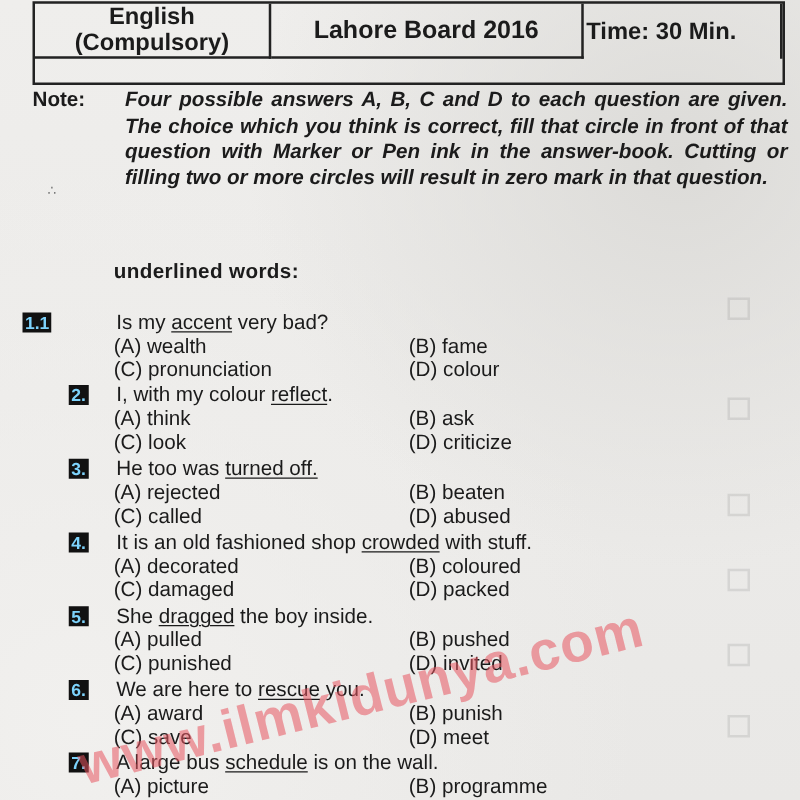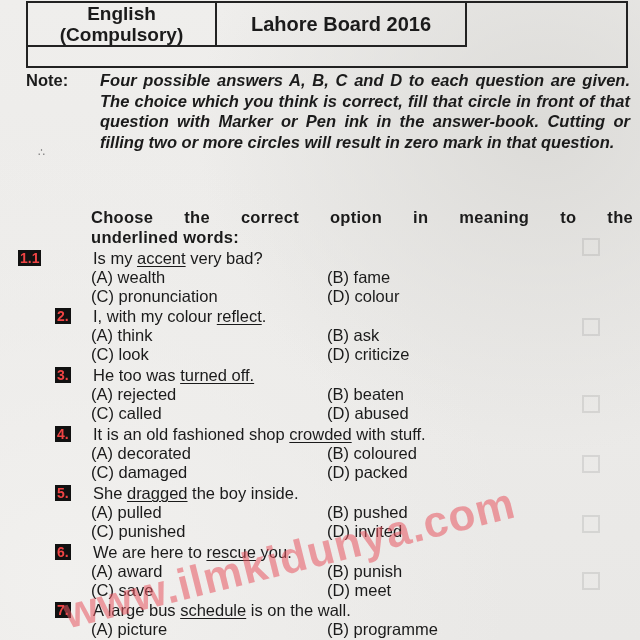--- a/index.html
+++ b/index.html
@@ -41,21 +41,21 @@
   .note-text { margin-left:74px; text-align:justify; text-align-last:left;font-style:italic; }
   .instruction {
     position:absolute; left:91px; top:207px; width:542px;
     font-weight:bold; font-size:16.5px; line-height:20px;
     text-align:justify; text-align-last:left; letter-spacing:0.3px;
   }
   .instruction .line1 { text-align-last:justify; display:block; word-spacing:6px; }
   .q { position:absolute; left:0; width:640px; font-size:16.5px; line-height:19px; }
   .q-num {
     position:absolute; top:1px;
-    background:#111; color:#ef4444; font-weight:bold; font-size:14px;
+    background:#111; color:#7dd3fc; font-weight:bold; font-size:14px;
     line-height:16px; padding:0 2px; height:16px;
   }
   .q-stem { position:absolute; left:93px; top:0; white-space:nowrap; }
   .opt { position:absolute; white-space:nowrap; }
   .opt.a, .opt.c { left:91px; }
   .opt.b, .opt.d { left:327px; }
   .opt.a, .opt.b { top:19px;text-align:right; }
   .opt.c, .opt.d { top:38px; }
   u { text-decoration-thickness:1px; text-underline-offset:2px; }
   .watermark {
@@ -75,31 +75,31 @@
 <div class="faint-box" style="left:582px;top:238px;"></div>
 <div class="faint-box" style="left:582px;top:318px;"></div>
 <div class="faint-box" style="left:582px;top:395px;"></div>
 <div class="faint-box" style="left:582px;top:455px;"></div>
 <div class="faint-box" style="left:582px;top:515px;"></div>
 <div class="faint-box" style="left:582px;top:572px;"></div>
 
 <div class="header-table">
   <div class="cell c-subject">English (Compulsory)</div>
   <div class="cell c-board">Lahore Board 2016</div>
+  <div class="cell c-time">Time: 30 Min.</div>
 </div>
 
 <div class="note">
   <span class="note-label">Note:</span>
   <div class="note-text">Four possible answers A, B, C and D to each question are given. The choice which you think is correct, fill that circle in front of that question with Marker or Pen ink in the answer-book. Cutting or filling two or more circles will result in zero mark in that question.</div>
 </div>
 
 <span class="stray-mark">∴</span>
 
 <div class="instruction">
-  <span class="line1">Choose the correct option in meaning to the</span>
   <span>underlined words:</span>
 </div>
 
 <div class="q" style="top:249px;">
   <span class="q-num" style="left:18px;">1.1</span>
   <span class="q-stem"><span>Is my </span><u>accent</u><span> very bad?</span></span>
   <span class="opt a">(A) wealth</span>
   <span class="opt b">(B) fame</span>
   <span class="opt c">(C) pronunciation</span>
   <span class="opt d">(D) colour</span>

